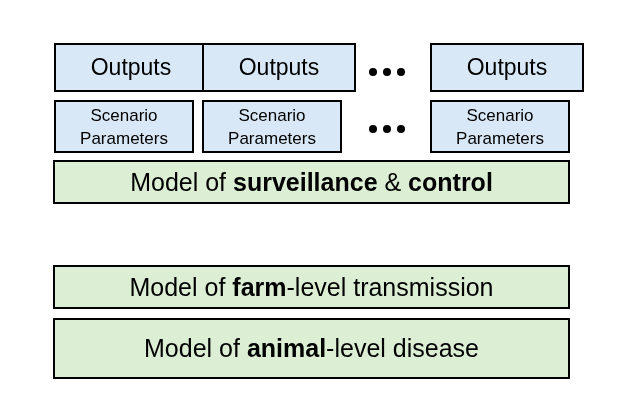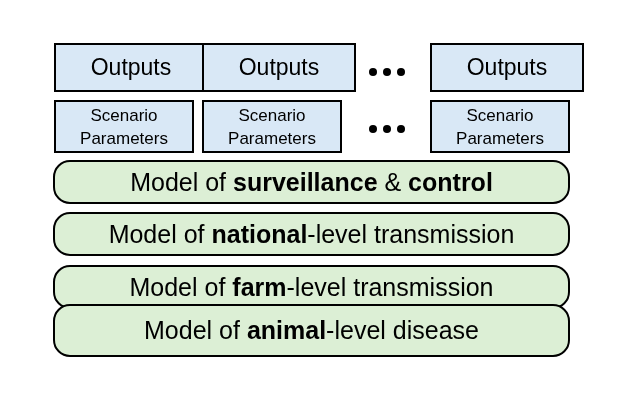--- a/index.html
+++ b/index.html
@@ -19,21 +19,21 @@
     position: absolute;
     box-sizing: border-box;
     border: 2px solid var(--border-c, #000000);
     display: flex;
     align-items: center;
     justify-content: center;
     text-align: center;
     color: var(--text-c, #000000);
   }
   .blue  { background: var(--blue-fill,  #d9e8f6); }
-  .green { background: var(--green-fill, #dcefd5); border-radius: 17px; }
+  .green { background: var(--green-fill, #dcefd5); }
 
   
   .outputs-row  { top: 43px;  height: 49px; width: 154px; font-size: 23px; }
   .scenario-row { top: 100px; height: 53px; width: 140px; font-size: 17px; line-height: 23px; }
   .col-1 { left: 54px; }
   .col-2 { left: 202px; }
   .col-3 { left: 430px; }
   .two-line span { display: block; }
 
   
@@ -57,21 +57,21 @@
   
   .model-row {
     left: 53px;
     width: 517px;
     font-size: 25px;
     white-space: pre;
   }
   .model-1 { top: 160px; height: 44px; }
   .model-2 { top: 212px; height: 44px; }
   .model-3 { top: 265px; height: 44px; align-items: center; }
-  .model-4 { top: 304px; height: 53px; }
+  .model-4 { top: 318px; height: 61px; }
   .model-row b { font-weight: bold; }
 </style>
 </head>
 <body>
 
 <div class="canvas">
 
   <div class="box blue outputs-row col-1">
     <span>Outputs</span>
   </div>
@@ -108,23 +108,20 @@
     <div>
       <span>Scenario</span>
       <span>Parameters</span>
     </div>
   </div>
 
   <div class="box green model-row model-1">
     <span><span>Model of </span><b>surveillance</b><span> &amp; </span><b>control</b></span>
   </div>
 
-  <div class="box green model-row model-2">
-    <span><span>Model of </span><b>national</b><span>-level transmission</span></span>
-  </div>
 
   <div class="box green model-row model-3">
     <span><span>Model of </span><b>farm</b><span>-level transmission</span></span>
   </div>
 
   <div class="box green model-row model-4">
     <span><span>Model of </span><b>animal</b><span>-level disease</span></span>
   </div>
 
 </div>

